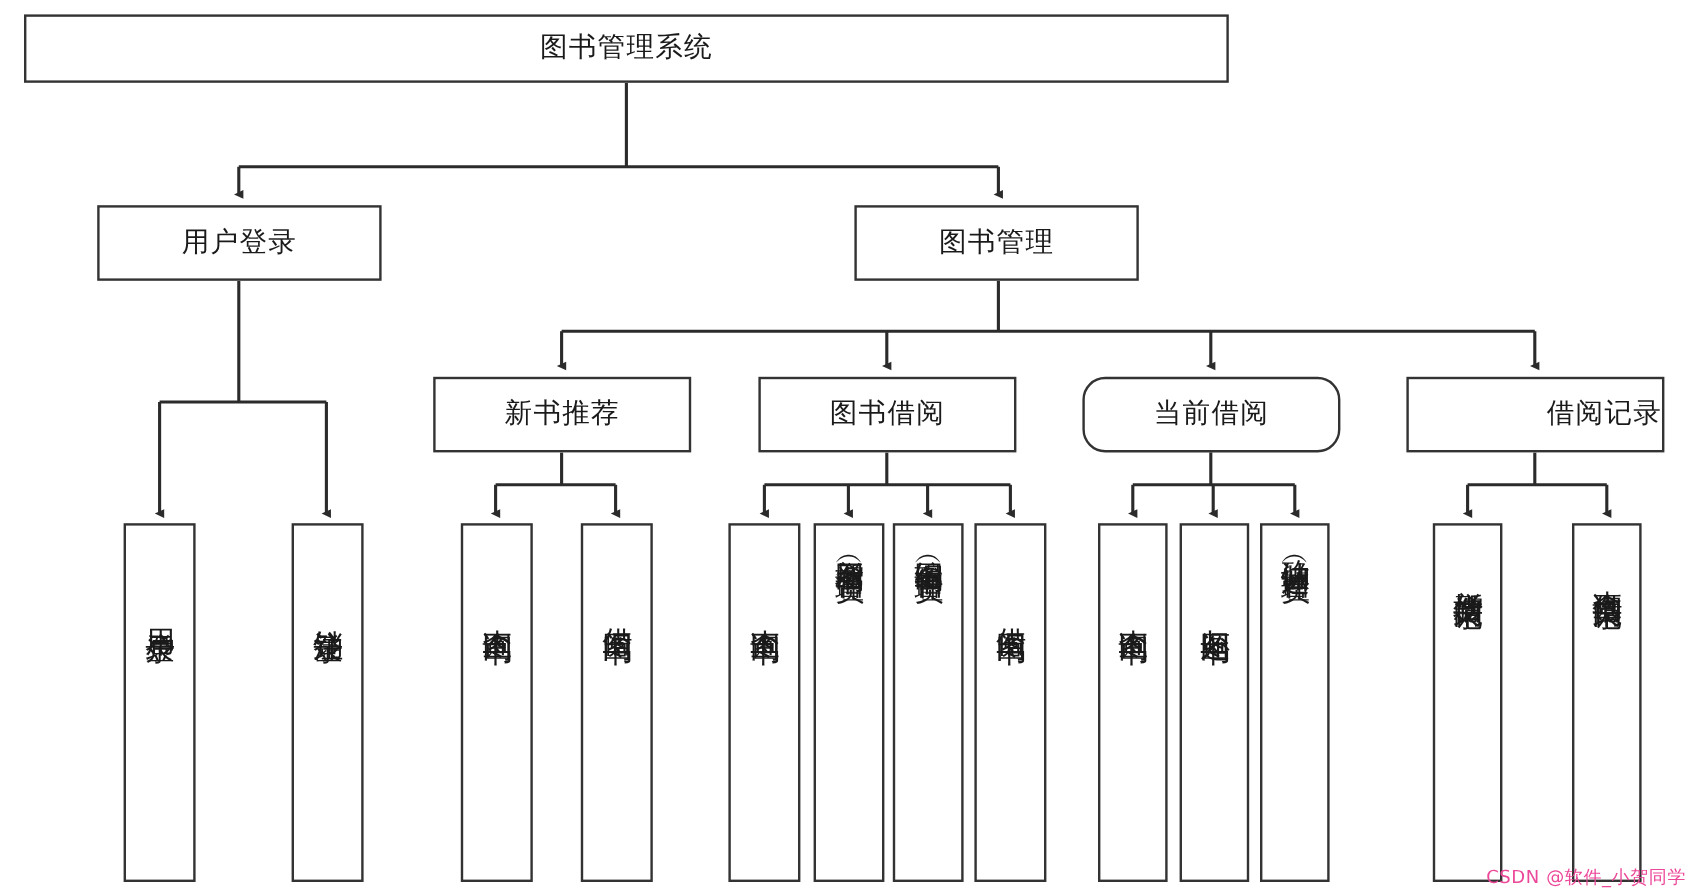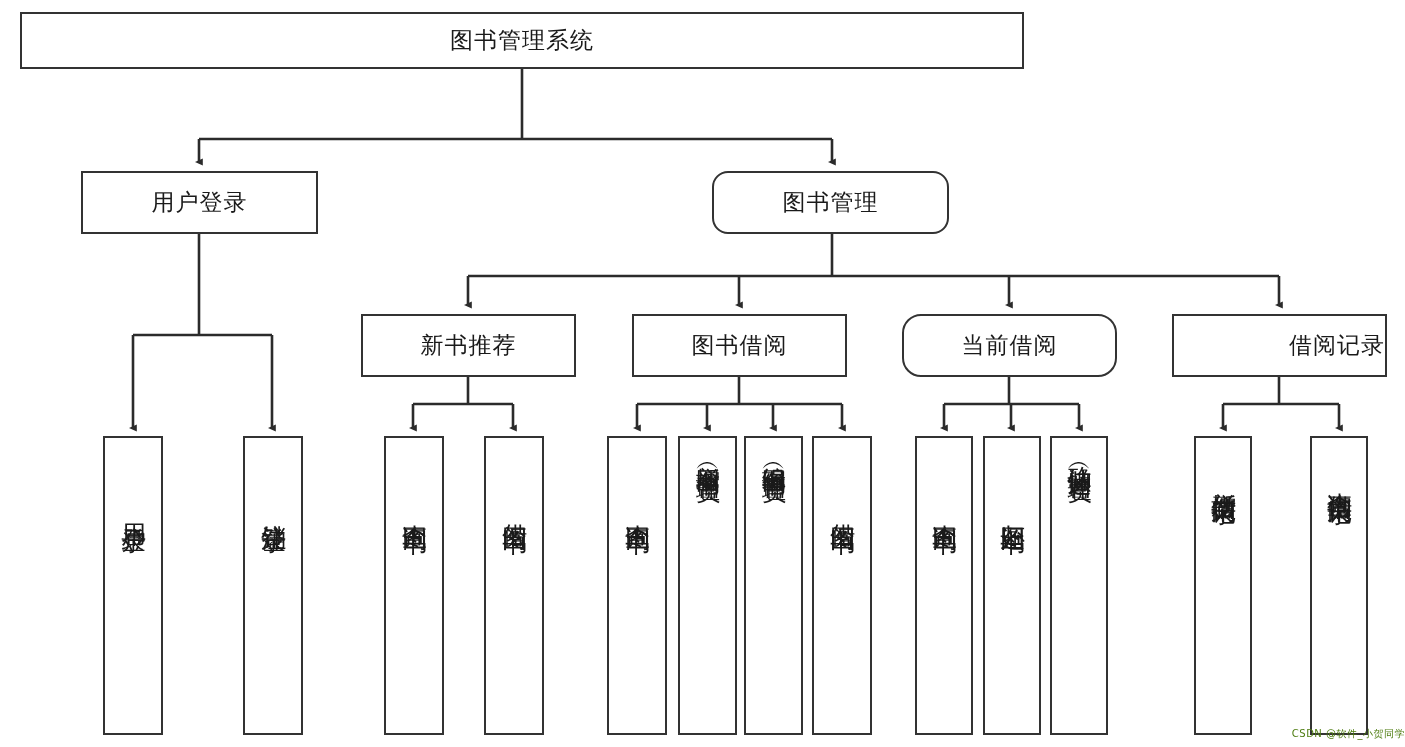--- a/index.html
+++ b/index.html
@@ -57,22 +57,22 @@
     letter-spacing: 2px;
     white-space: nowrap;
   }
   .node.vert.tall .label {
     font-size: 24px;
   }
   #watermark {
     position: absolute;
     right: 14px;
     bottom: 6px;
-    font-size: 10px;
-    color: #4d7c0f;
+    font-size: 15px;
+    color: #ec4899;
     letter-spacing: 0.5px;
     white-space: nowrap;
   }
 </style>
 </head>
 <body>
 
 <div id="canvas">
 
   <svg class="edges" viewBox="0 0 1405 747">
@@ -125,21 +125,21 @@
     </g>
   </svg>
 
   <div class="node horiz" style="left:20px; top:12px; width:1004px; height:57px;">
     <span class="label">图书管理系统</span>
   </div>
 
   <div class="node horiz" style="left:81px; top:171px; width:237px; height:63px;">
     <span class="label">用户登录</span>
   </div>
-  <div class="node horiz" style="left:712px; top:171px; width:237px; height:63px;border-radius:16px;">
+  <div class="node horiz" style="left:712px; top:171px; width:237px; height:63px;">
     <span class="label">图书管理</span>
   </div>
 
   <div class="node horiz" style="left:361px; top:314px; width:215px; height:63px;">
     <span class="label">新书推荐</span>
   </div>
   <div class="node horiz" style="left:632px; top:314px; width:215px; height:63px;">
     <span class="label">图书借阅</span>
   </div>
   <div class="node horiz" style="left:902px; top:314px; width:215px; height:63px;border-radius:19px;">

